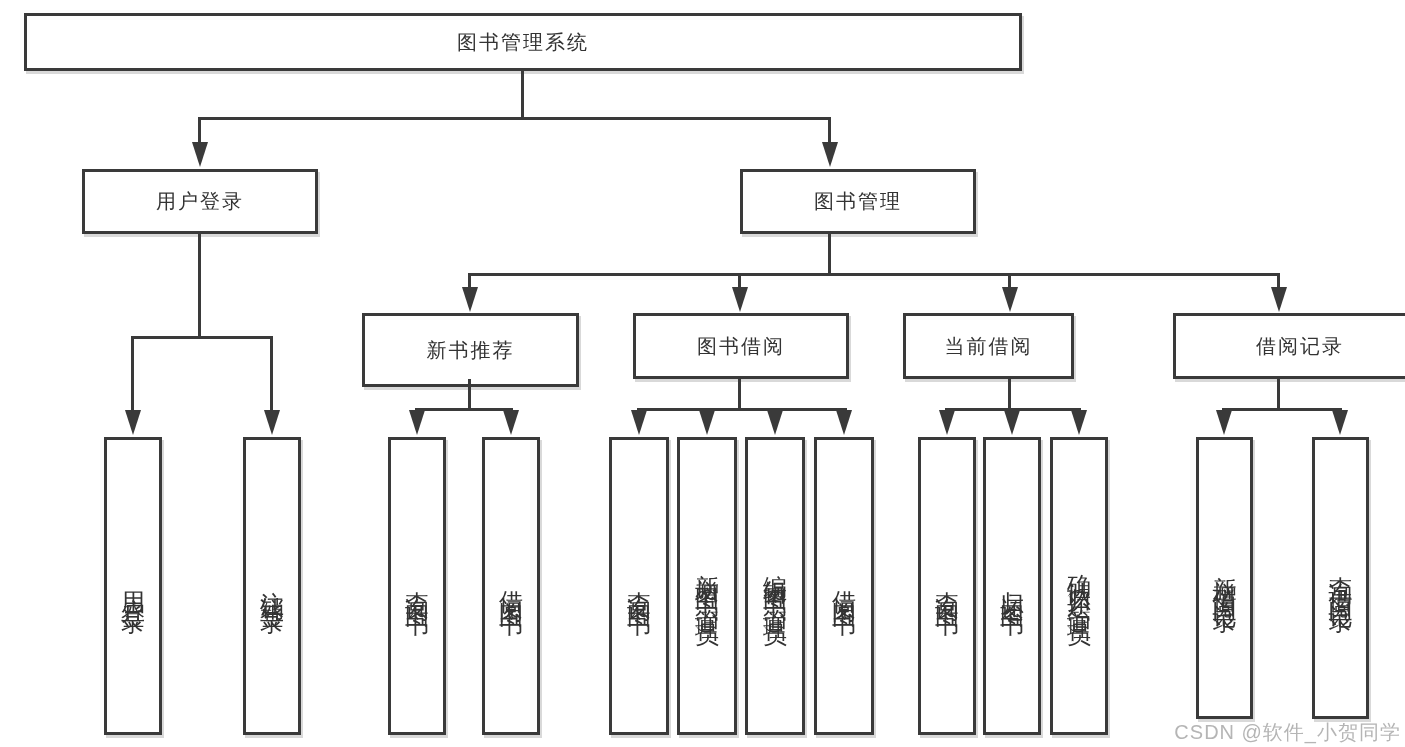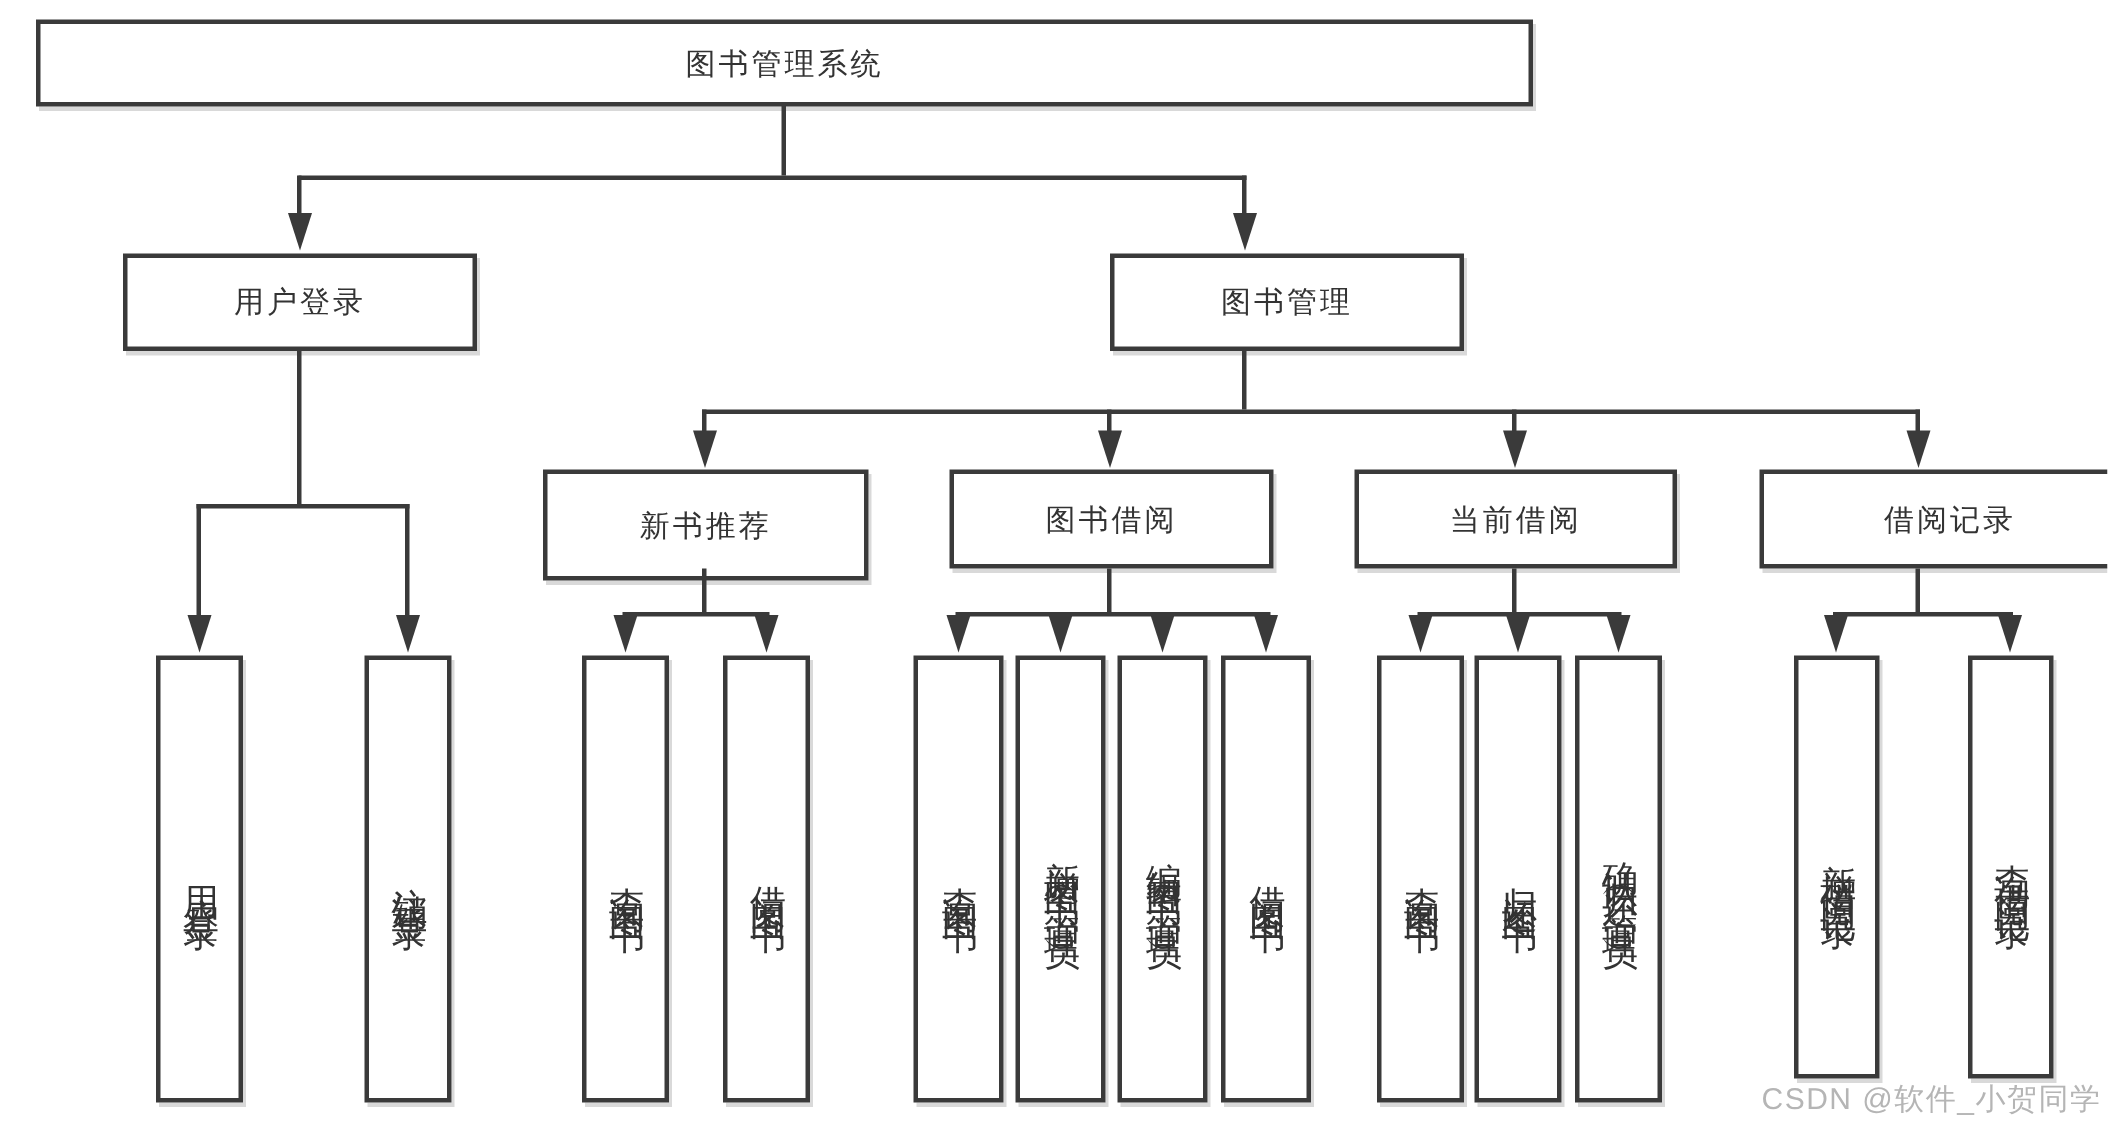--- a/index.html
+++ b/index.html
@@ -89,21 +89,21 @@
   <div class="vline" style="left:738px; top:273px; height:16px;"></div>
   <div class="vline" style="left:1008px; top:273px; height:16px;"></div>
   <div class="vline" style="left:1277px; top:273px; height:16px;"></div>
   <div class="arrow" style="left:462px; top:287px;"></div>
   <div class="arrow" style="left:732px; top:287px;"></div>
   <div class="arrow" style="left:1002px; top:287px;"></div>
   <div class="arrow" style="left:1271px; top:287px;"></div>
 
   <div class="box hbox" style="left:362px; top:313px; width:217px; height:74px;">新书推荐</div>
   <div class="box hbox" style="left:633px; top:313px; width:216px; height:66px;">图书借阅</div>
-  <div class="box hbox" style="left:903px; top:313px; width:215px; height:66px;">当前借阅</div>
+  <div class="box hbox" style="left:903px; top:313px; width:171px; height:66px;">当前借阅</div>
   <div class="box hbox" style="left:1173px; top:313px; width:254px; height:66px;">借阅记录</div>
 
   <div class="vline" style="left:468px; top:379px; height:29px;"></div>
   <div class="vline" style="left:738px; top:379px; height:29px;"></div>
   <div class="vline" style="left:1008px; top:379px; height:29px;"></div>
   <div class="vline" style="left:1277px; top:379px; height:29px;"></div>
 
   <div class="hline" style="left:415px; top:408px; width:98px;"></div>
   <div class="hline" style="left:637px; top:408px; width:210px;"></div>
   <div class="hline" style="left:945px; top:408px; width:136px;"></div>

